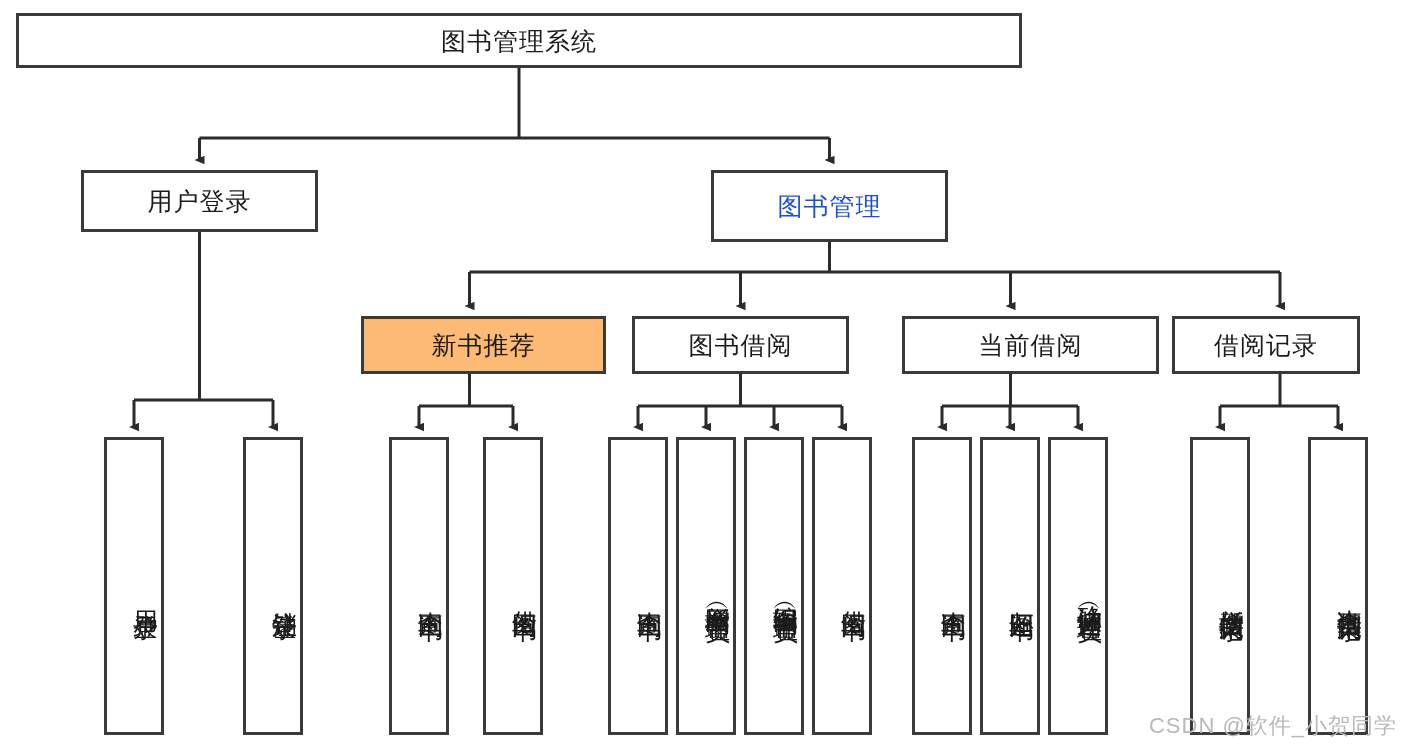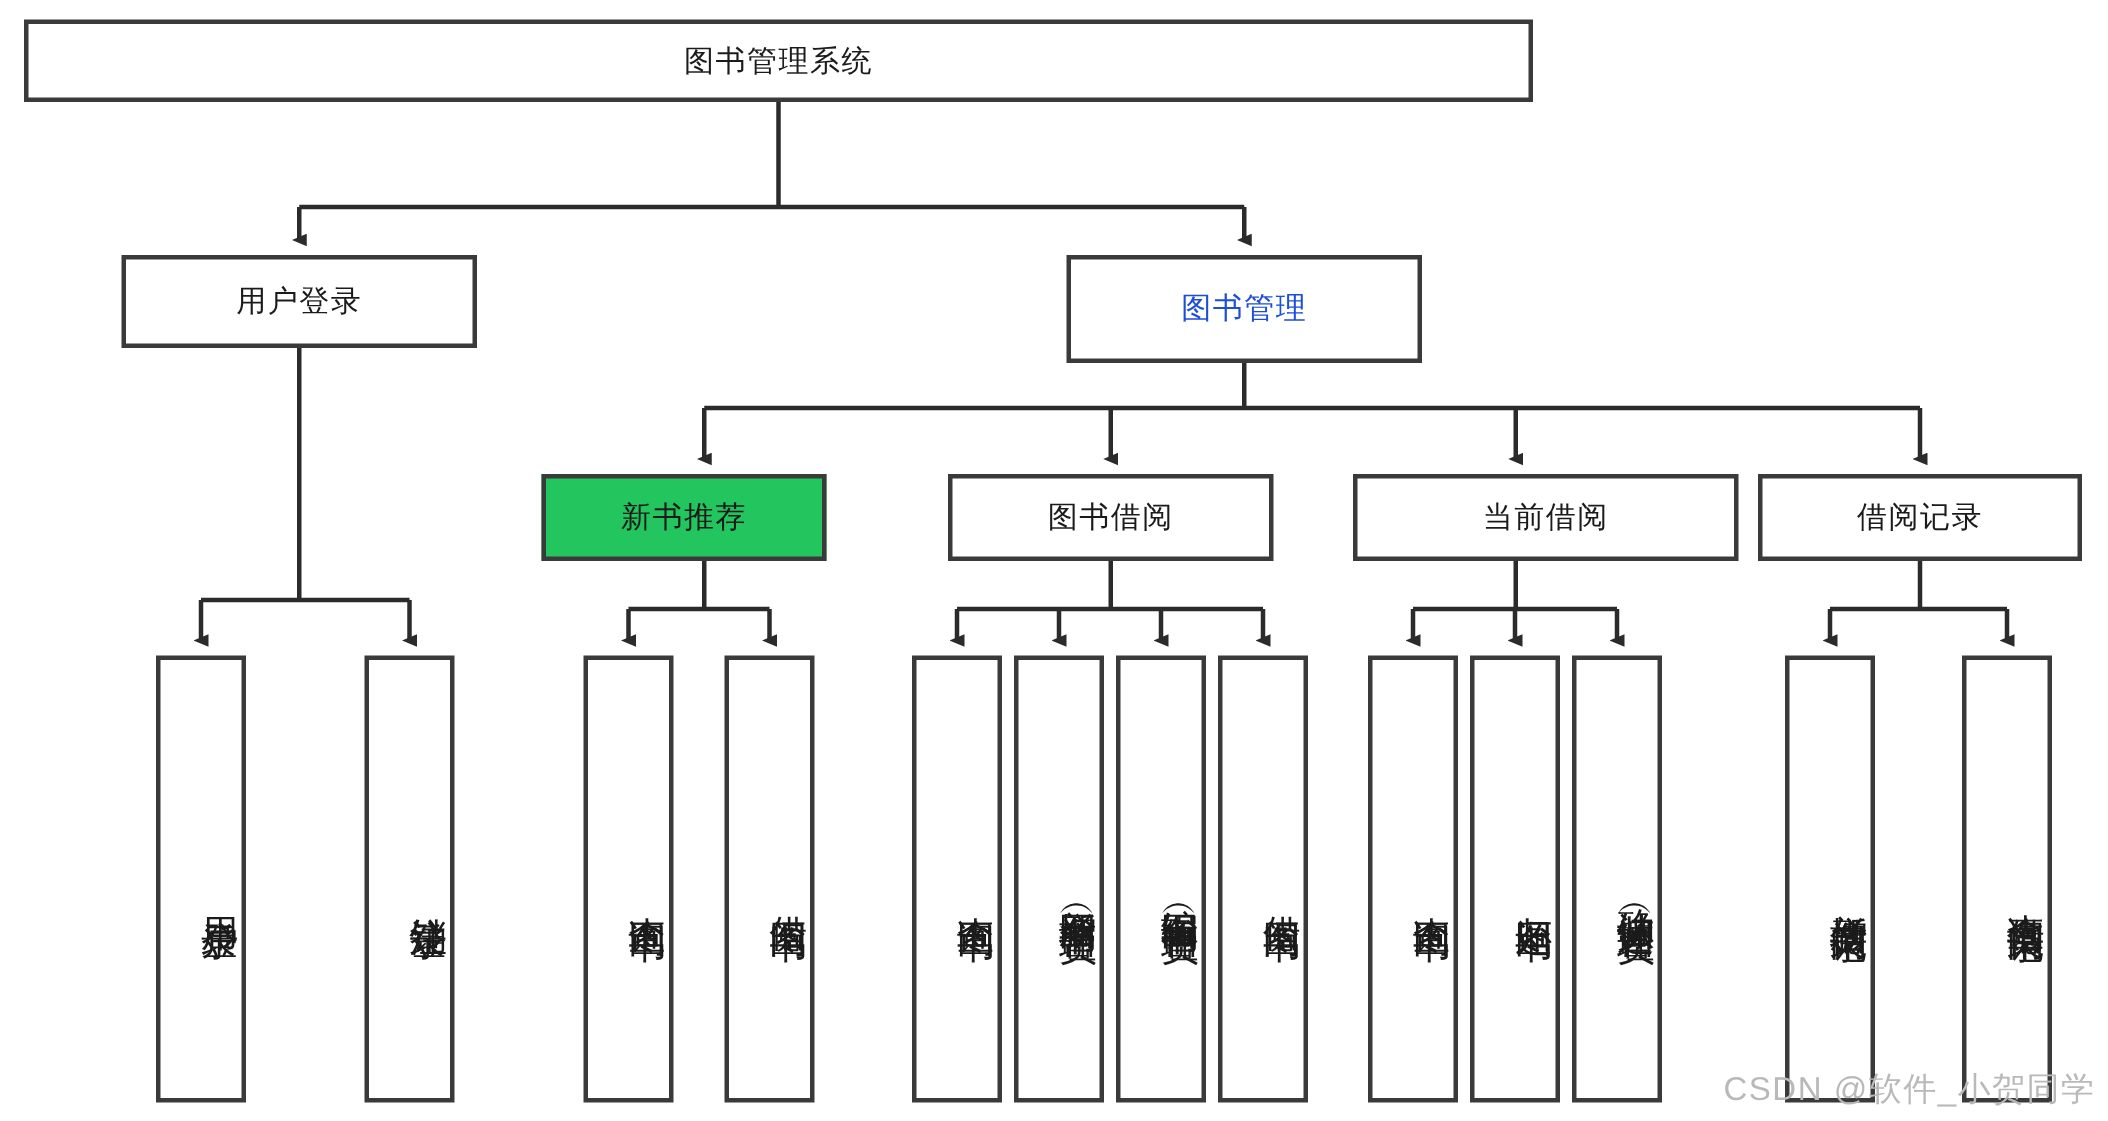--- a/index.html
+++ b/index.html
@@ -19,21 +19,21 @@
     box-sizing:border-box;
     background:#ffffff;
     border:3px solid #3a3a3a;
     display:flex;
     align-items:center;
     justify-content:center;
     color:#1b1b1b;
     z-index:3;
   }
   .node.horiz{
-    font-size:20px;
+    font-size:25px;
     letter-spacing:1px;
     line-height:1.2;
   }
   .node.vert{
     writing-mode:vertical-rl;
     text-orientation:upright;
     font-size:25px;
     line-height:1.25;
     letter-spacing:2px;
     padding-top:18px;
@@ -118,30 +118,30 @@
   <div id="nodes-layer">
       <div class="node horiz" style="left: 16px; top: 13px; width: 1006px; height: 55px; border-color: rgb(58, 58, 58); background: rgb(255, 255, 255); color: rgb(27, 27, 27);">
         <span>图书管理系统</span>
       </div>
       <div class="node horiz" style="left: 81px; top: 170px; width: 237px; height: 62px; border-color: rgb(58, 58, 58); background: rgb(255, 255, 255); color: rgb(27, 27, 27);">
         <span>用户登录</span>
       </div>
       <div class="node horiz" style="left: 711px; top: 170px; width: 237px; height: 72px; border-color: rgb(58, 58, 58); background: rgb(255, 255, 255); color: #1d4ed8;">
         <span>图书管理</span>
       </div>
-      <div class="node horiz" style="left: 361px; top: 316px; width: 190px; height: 58px; border-color: rgb(58, 58, 58); background: #22c55e; color: rgb(27, 27, 27);">
+      <div class="node horiz" style="left: 361px; top: 316px; width: 245px; height: 58px; border-color: rgb(58, 58, 58); background: #fdba74; color: rgb(27, 27, 27);">
         <span>新书推荐</span>
       </div>
       <div class="node horiz" style="left: 632px; top: 316px; width: 217px; height: 58px; border-color: rgb(58, 58, 58); background: rgb(255, 255, 255); color: rgb(27, 27, 27);">
         <span>图书借阅</span>
       </div>
       <div class="node horiz" style="left: 902px; top: 316px; width: 257px; height: 58px; border-color: rgb(58, 58, 58); background: rgb(255, 255, 255); color: rgb(27, 27, 27);">
         <span>当前借阅</span>
       </div>
-      <div class="node horiz" style="left: 1172px; top: 316px; width: 216px; height: 58px; border-color: rgb(58, 58, 58); background: rgb(255, 255, 255); color: rgb(27, 27, 27);">
+      <div class="node horiz" style="left: 1172px; top: 316px; width: 188px; height: 58px; border-color: rgb(58, 58, 58); background: rgb(255, 255, 255); color: rgb(27, 27, 27);">
         <span>借阅记录</span>
       </div>
       <div class="node vert" style="left: 104px; top: 437px; width: 60px; height: 298px; border-color: rgb(58, 58, 58); background: rgb(255, 255, 255); color: rgb(27, 27, 27);">
         <span class="vtext">用户登录</span>
       </div>
       <div class="node vert" style="left: 243px; top: 437px; width: 60px; height: 298px; border-color: rgb(58, 58, 58); background: rgb(255, 255, 255); color: rgb(27, 27, 27);">
         <span class="vtext">注销登录</span>
       </div>
       <div class="node vert" style="left: 389px; top: 437px; width: 60px; height: 298px; border-color: rgb(58, 58, 58); background: rgb(255, 255, 255); color: rgb(27, 27, 27);">
         <span class="vtext">查询图书</span>

